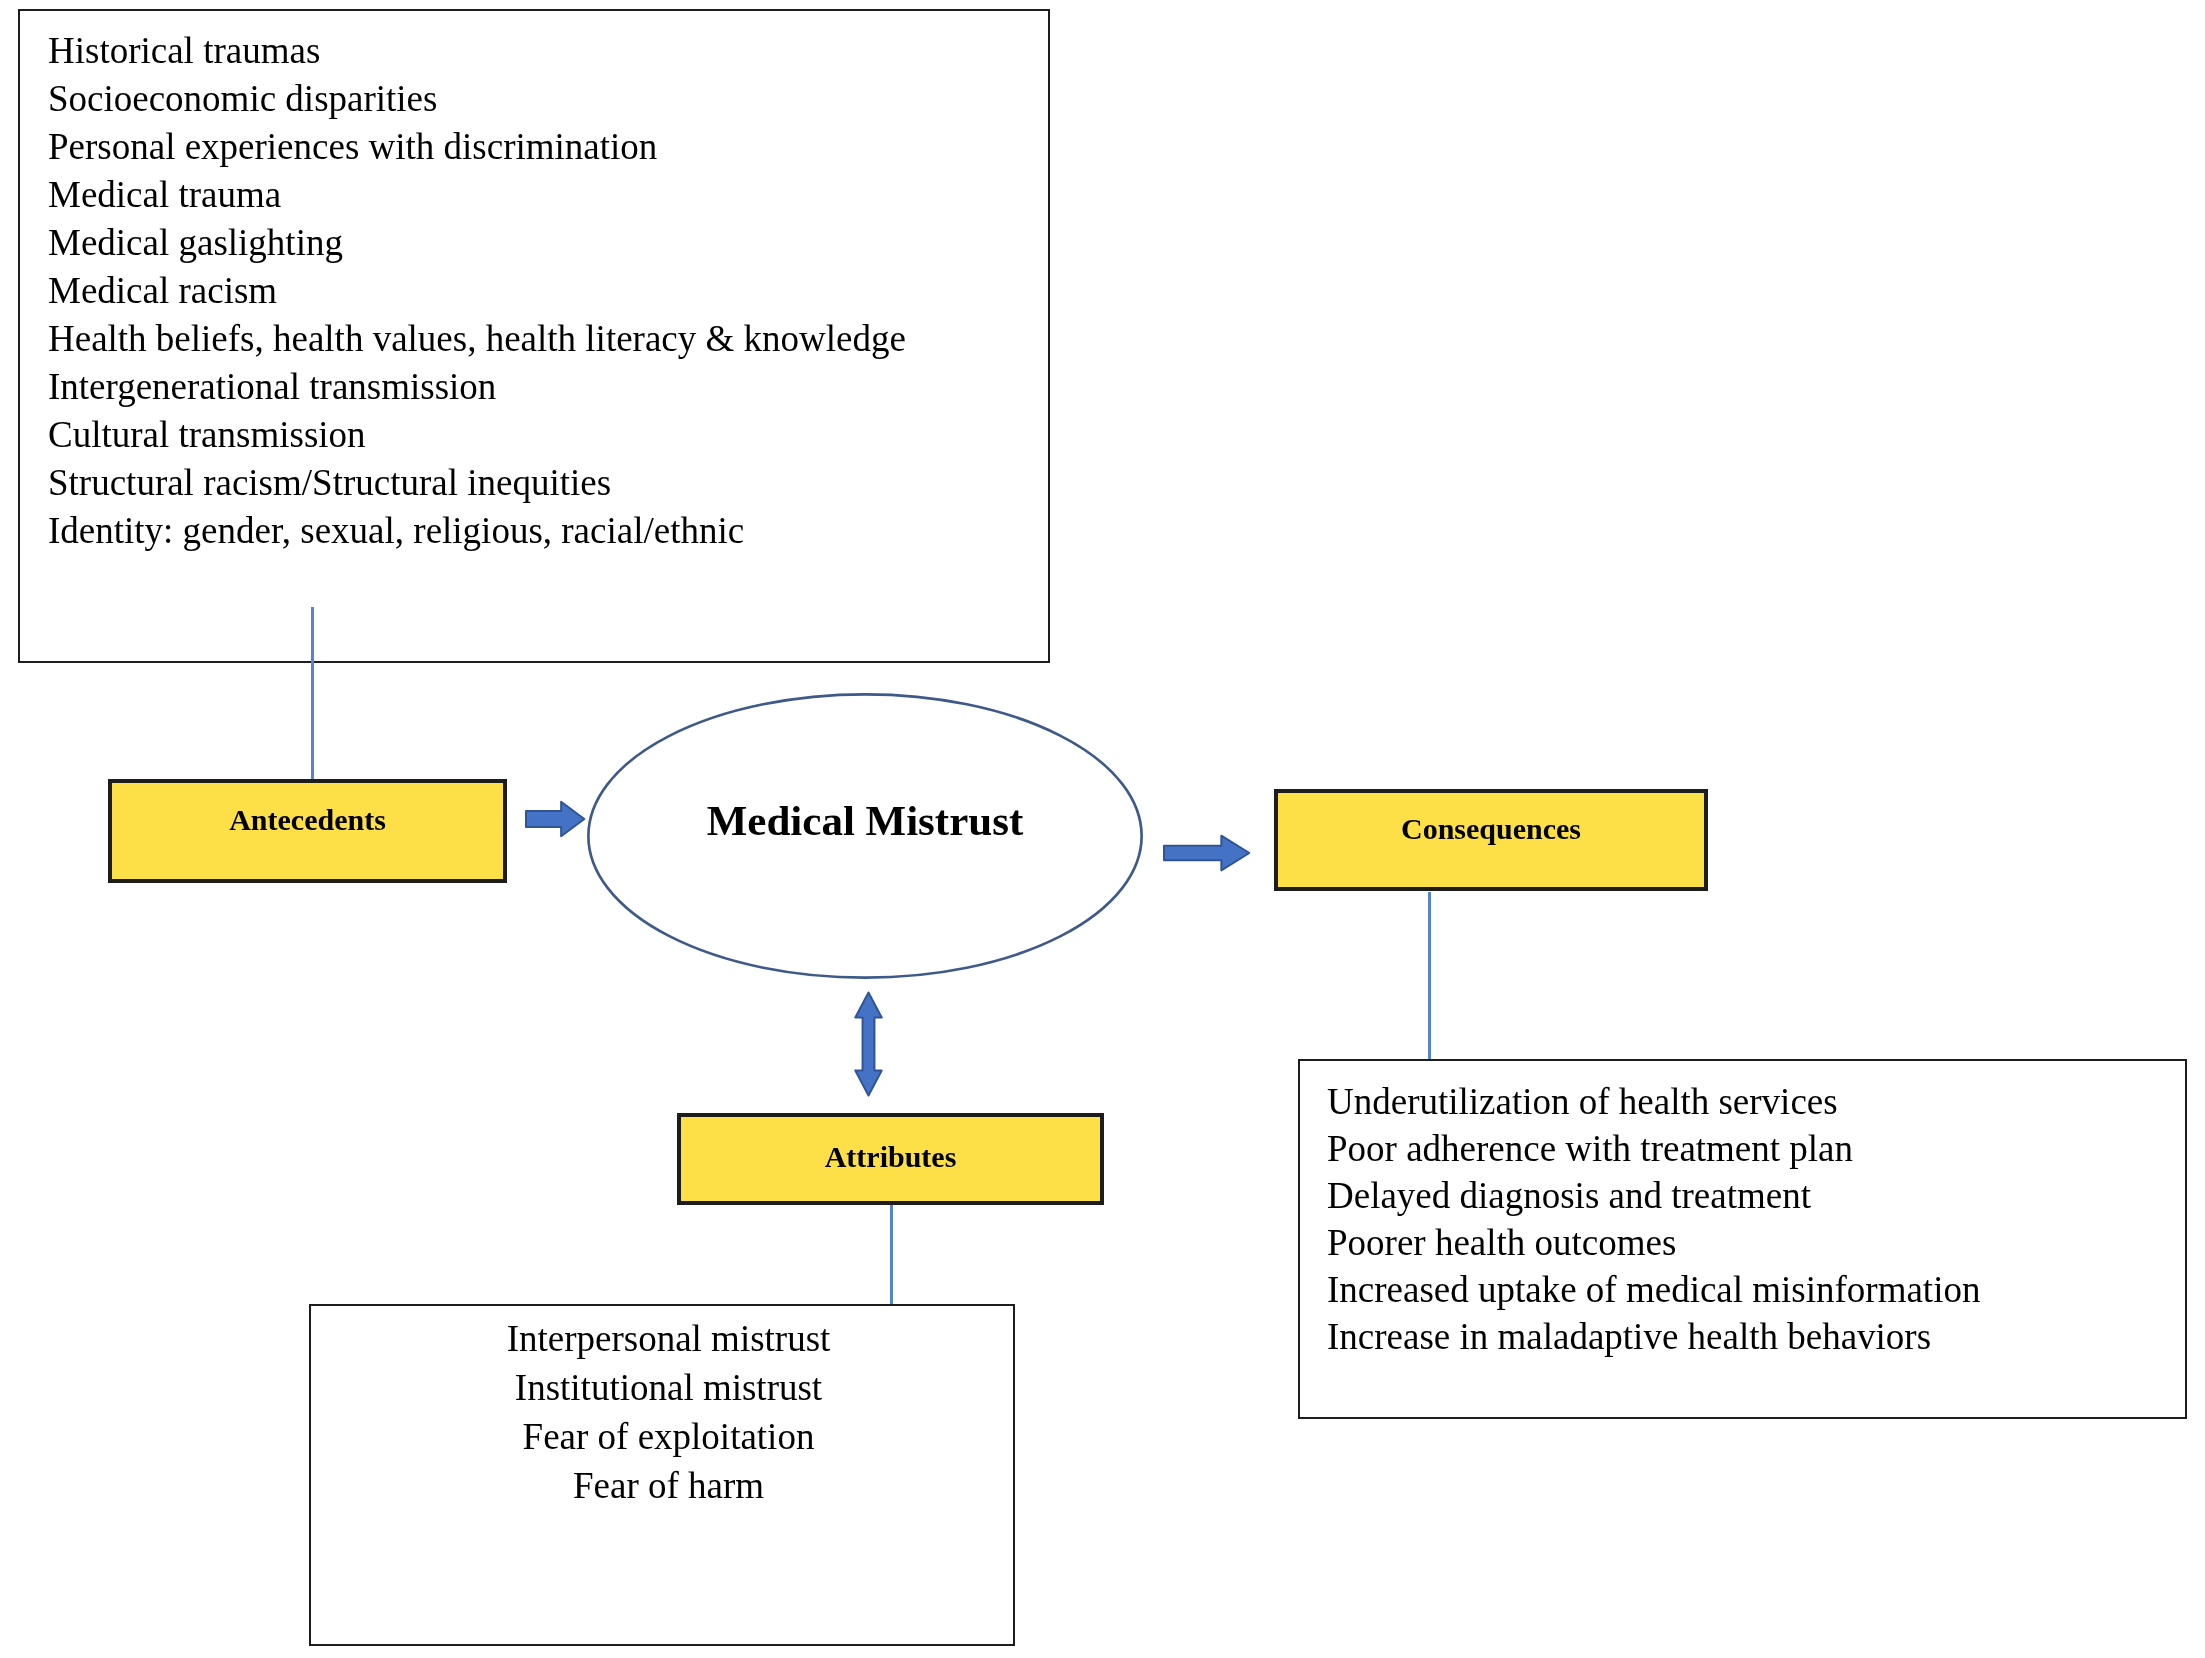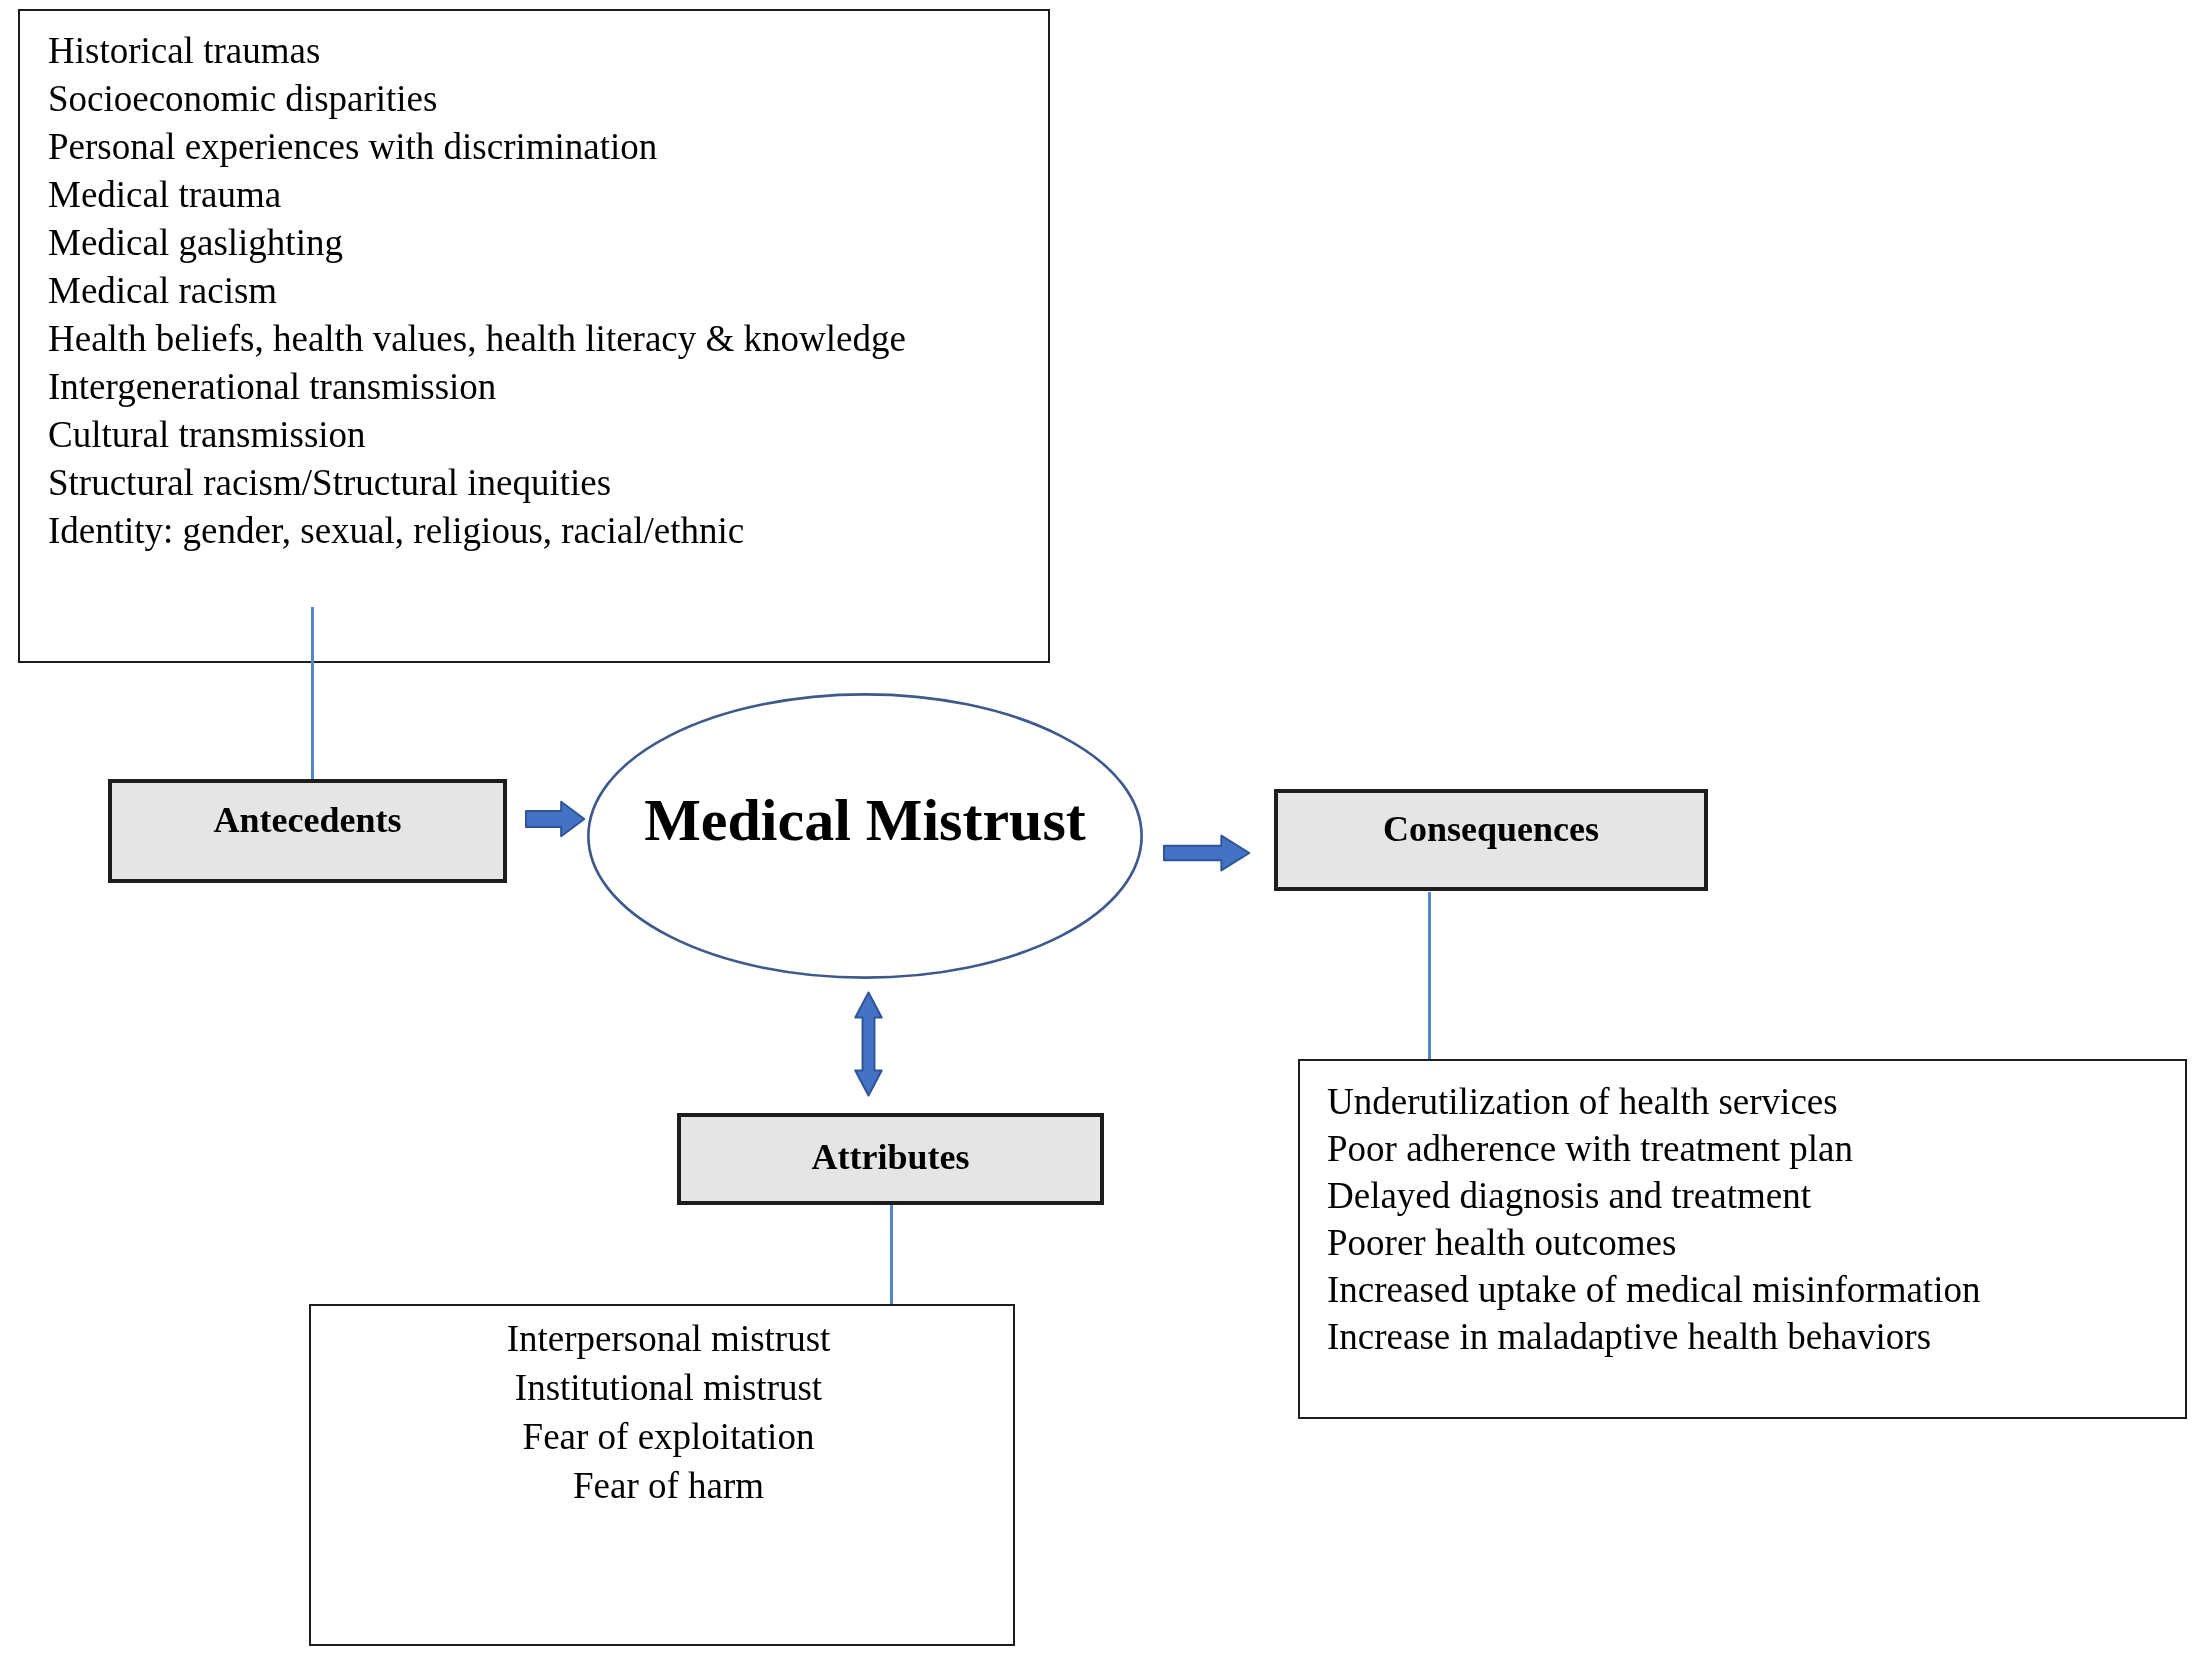--- a/index.html
+++ b/index.html
@@ -14,31 +14,31 @@
   .list-box ul{list-style:none;margin:0;padding:0;}
   .list-box li{white-space:nowrap;}
   #box-antecedents-list{left:18px;top:9.4px;width:1032px;height:654px;
     padding:16px 12px 12px 28px;font-size:37px;line-height:48px;}
   #box-consequences-list{left:1298px;top:1059px;width:889px;height:360px;
     padding:17.4px 10.7px 0 27px;font-size:37px;line-height:47px;}
   #box-attributes-list{left:309px;top:1304px;width:706px;height:342px;
     padding:8px 16px 0 29px;font-size:37px;line-height:49px;text-align:center;}
   #box-attributes-list li{white-space:normal;}
   
-  .node-box{background:#e5e5e5;border:4px solid #1d1d1d;text-align:center;
-    font-weight:bold;font-size:36px;line-height:40px;}
+  .node-box{background:#fde047;border:4px solid #1d1d1d;text-align:center;
+    font-weight:bold;font-size:30px;line-height:40px;}
   #node-antecedents{left:108px;top:779px;width:399px;height:104px;padding-top:17.4px;}
   #node-consequences{left:1274px;top:789px;width:434px;height:102px;padding-top:16px;}
   #node-attributes{left:677px;top:1113px;width:427px;height:92px;padding-top:20px;}
   
   #node-mm{left:585px;top:691px;width:560px;height:290px;}
   #node-mm svg{position:absolute;left:0;top:0;}
   .mm-ellipse{fill:#ffffff;stroke-width:4px;}
   .mm-label{position:absolute;left:0;right:0;top:107px;text-align:center;
-    font-weight:bold;font-size:60px;line-height:45px;}
+    font-weight:bold;font-size:43px;line-height:45px;}
   
   .connector{background:#5585CE;}
   #line-a{left:311px;top:607px;width:2.7px;height:173px;}
   #line-b{left:890px;top:1205px;width:2.7px;height:100px;}
   #line-c{left:1428px;top:892px;width:2.7px;height:168px;}
   
   .arrow-svg{position:absolute;overflow:visible;}
   #arrow-a{left:524px;top:799px;}
   #arrow-b{left:1162px;top:833px;}
   #arrow-double{left:850px;top:990px;}

